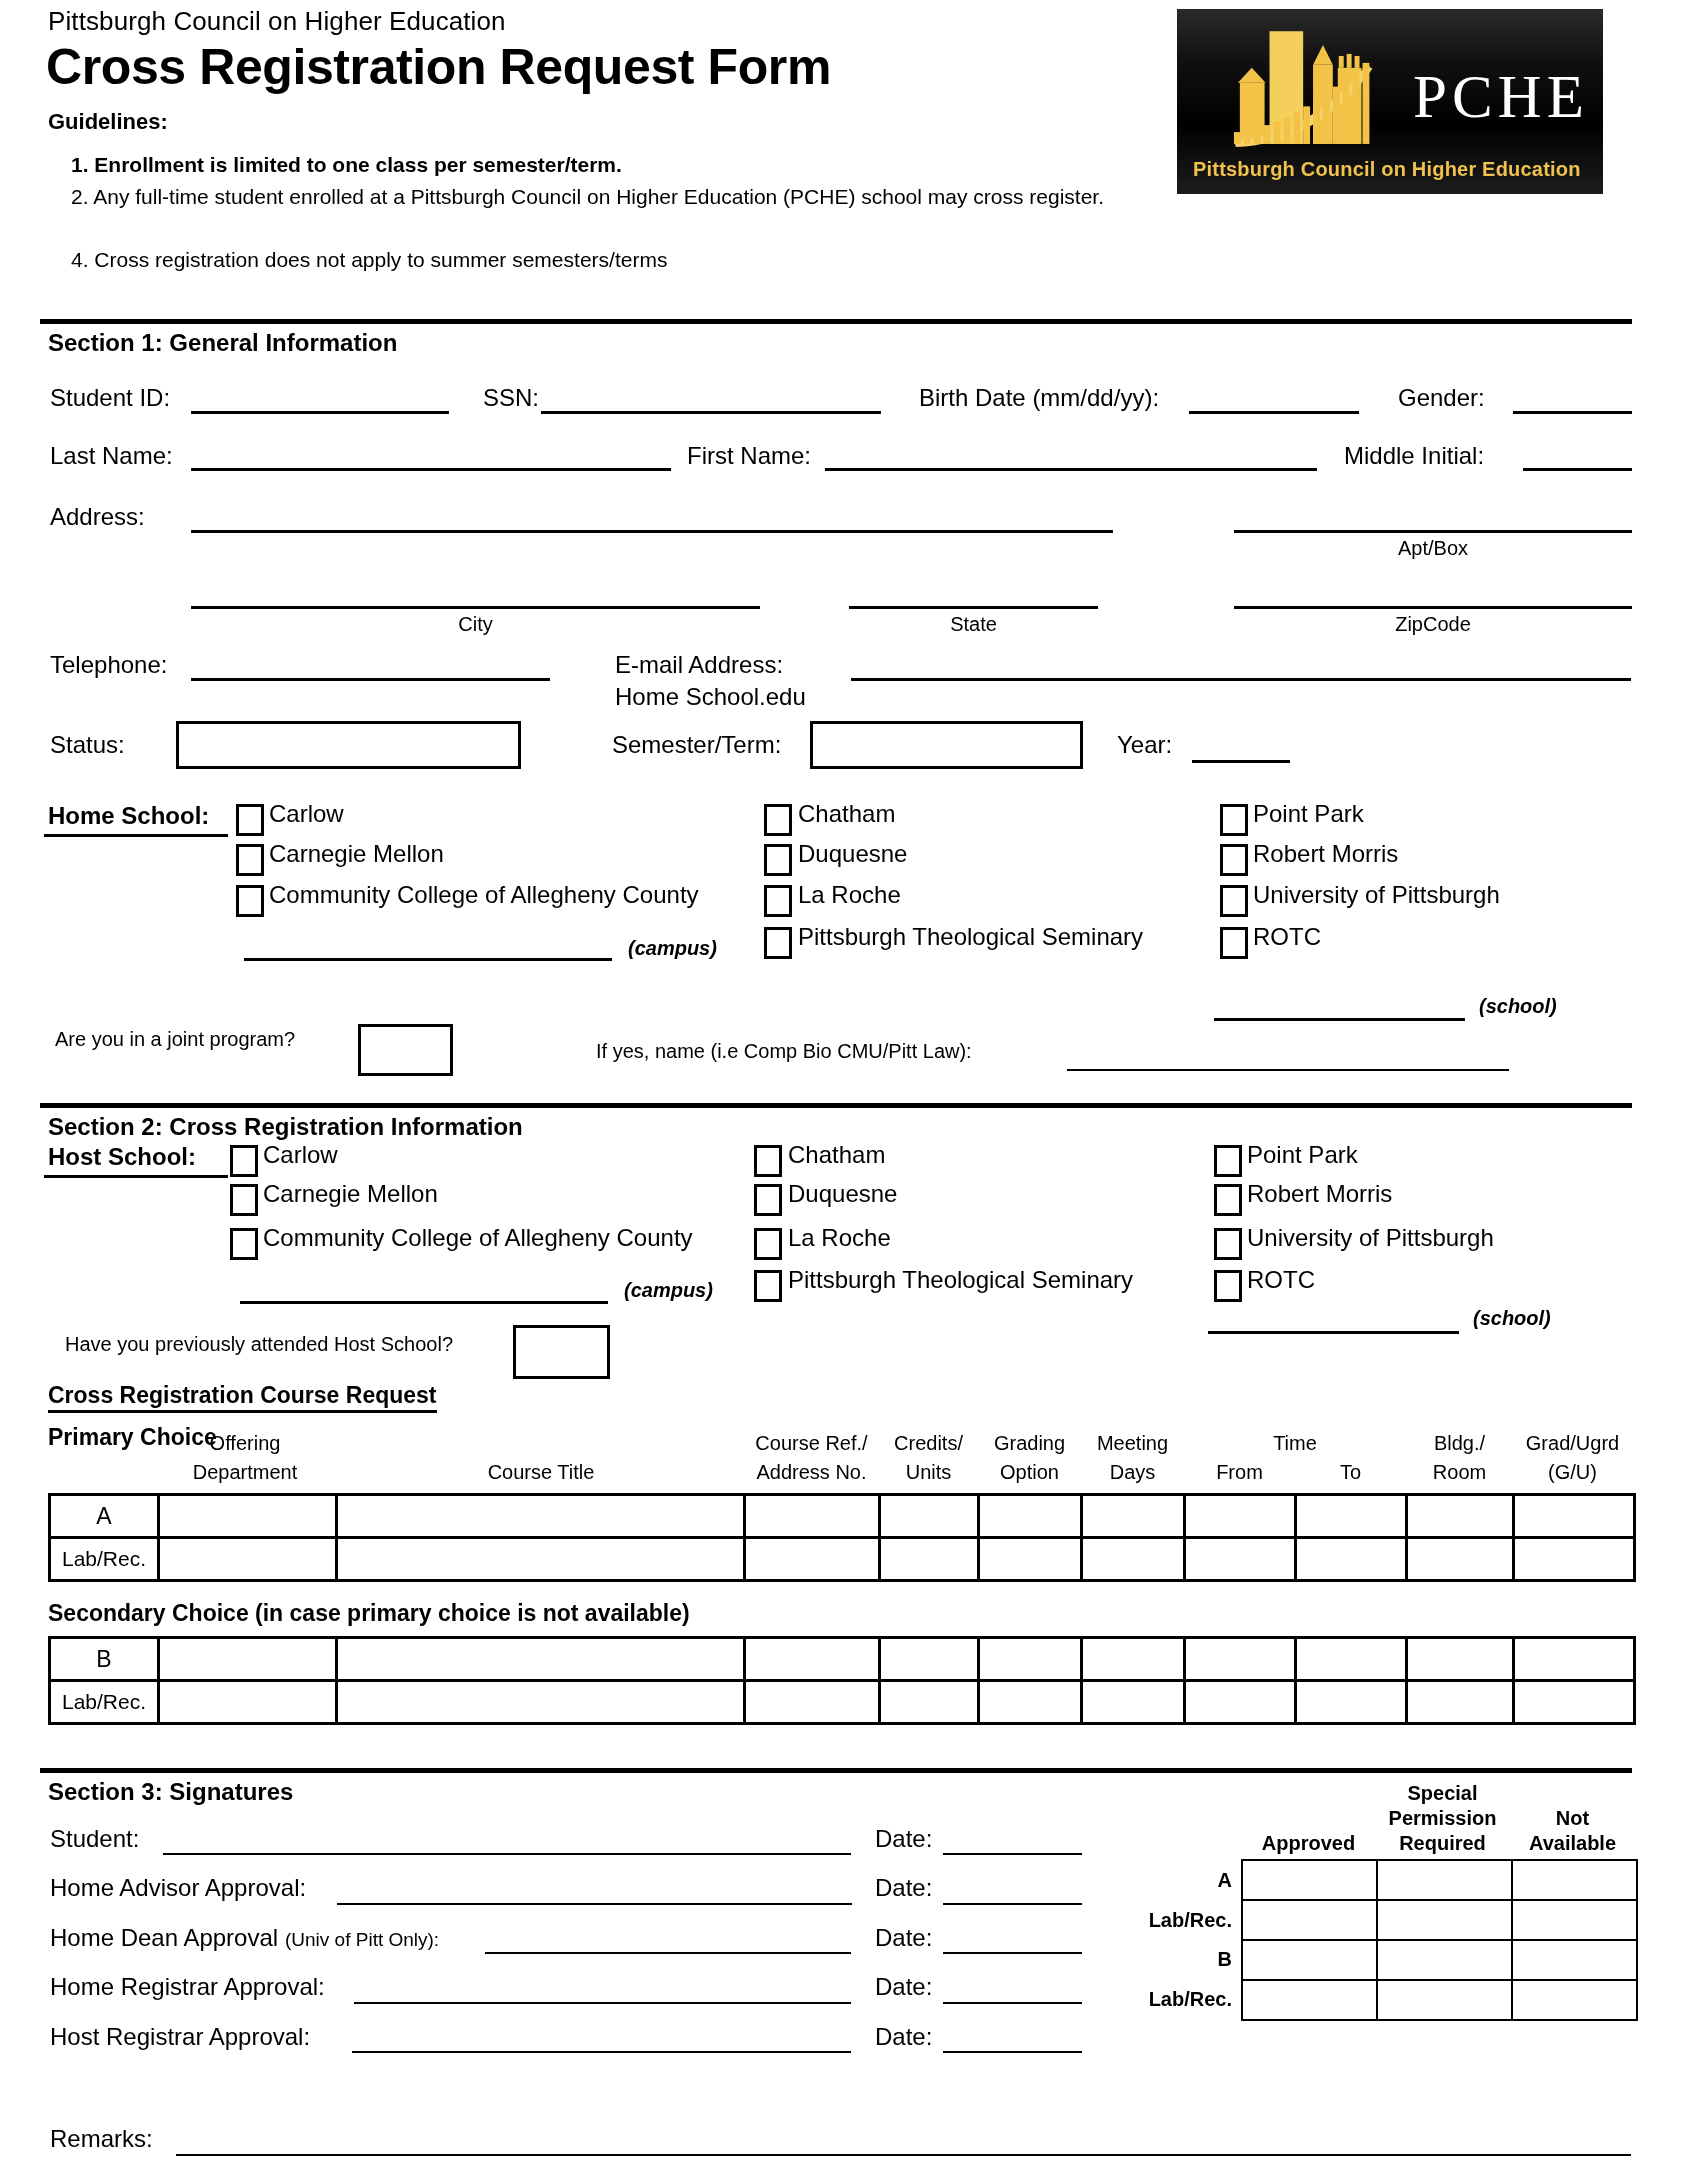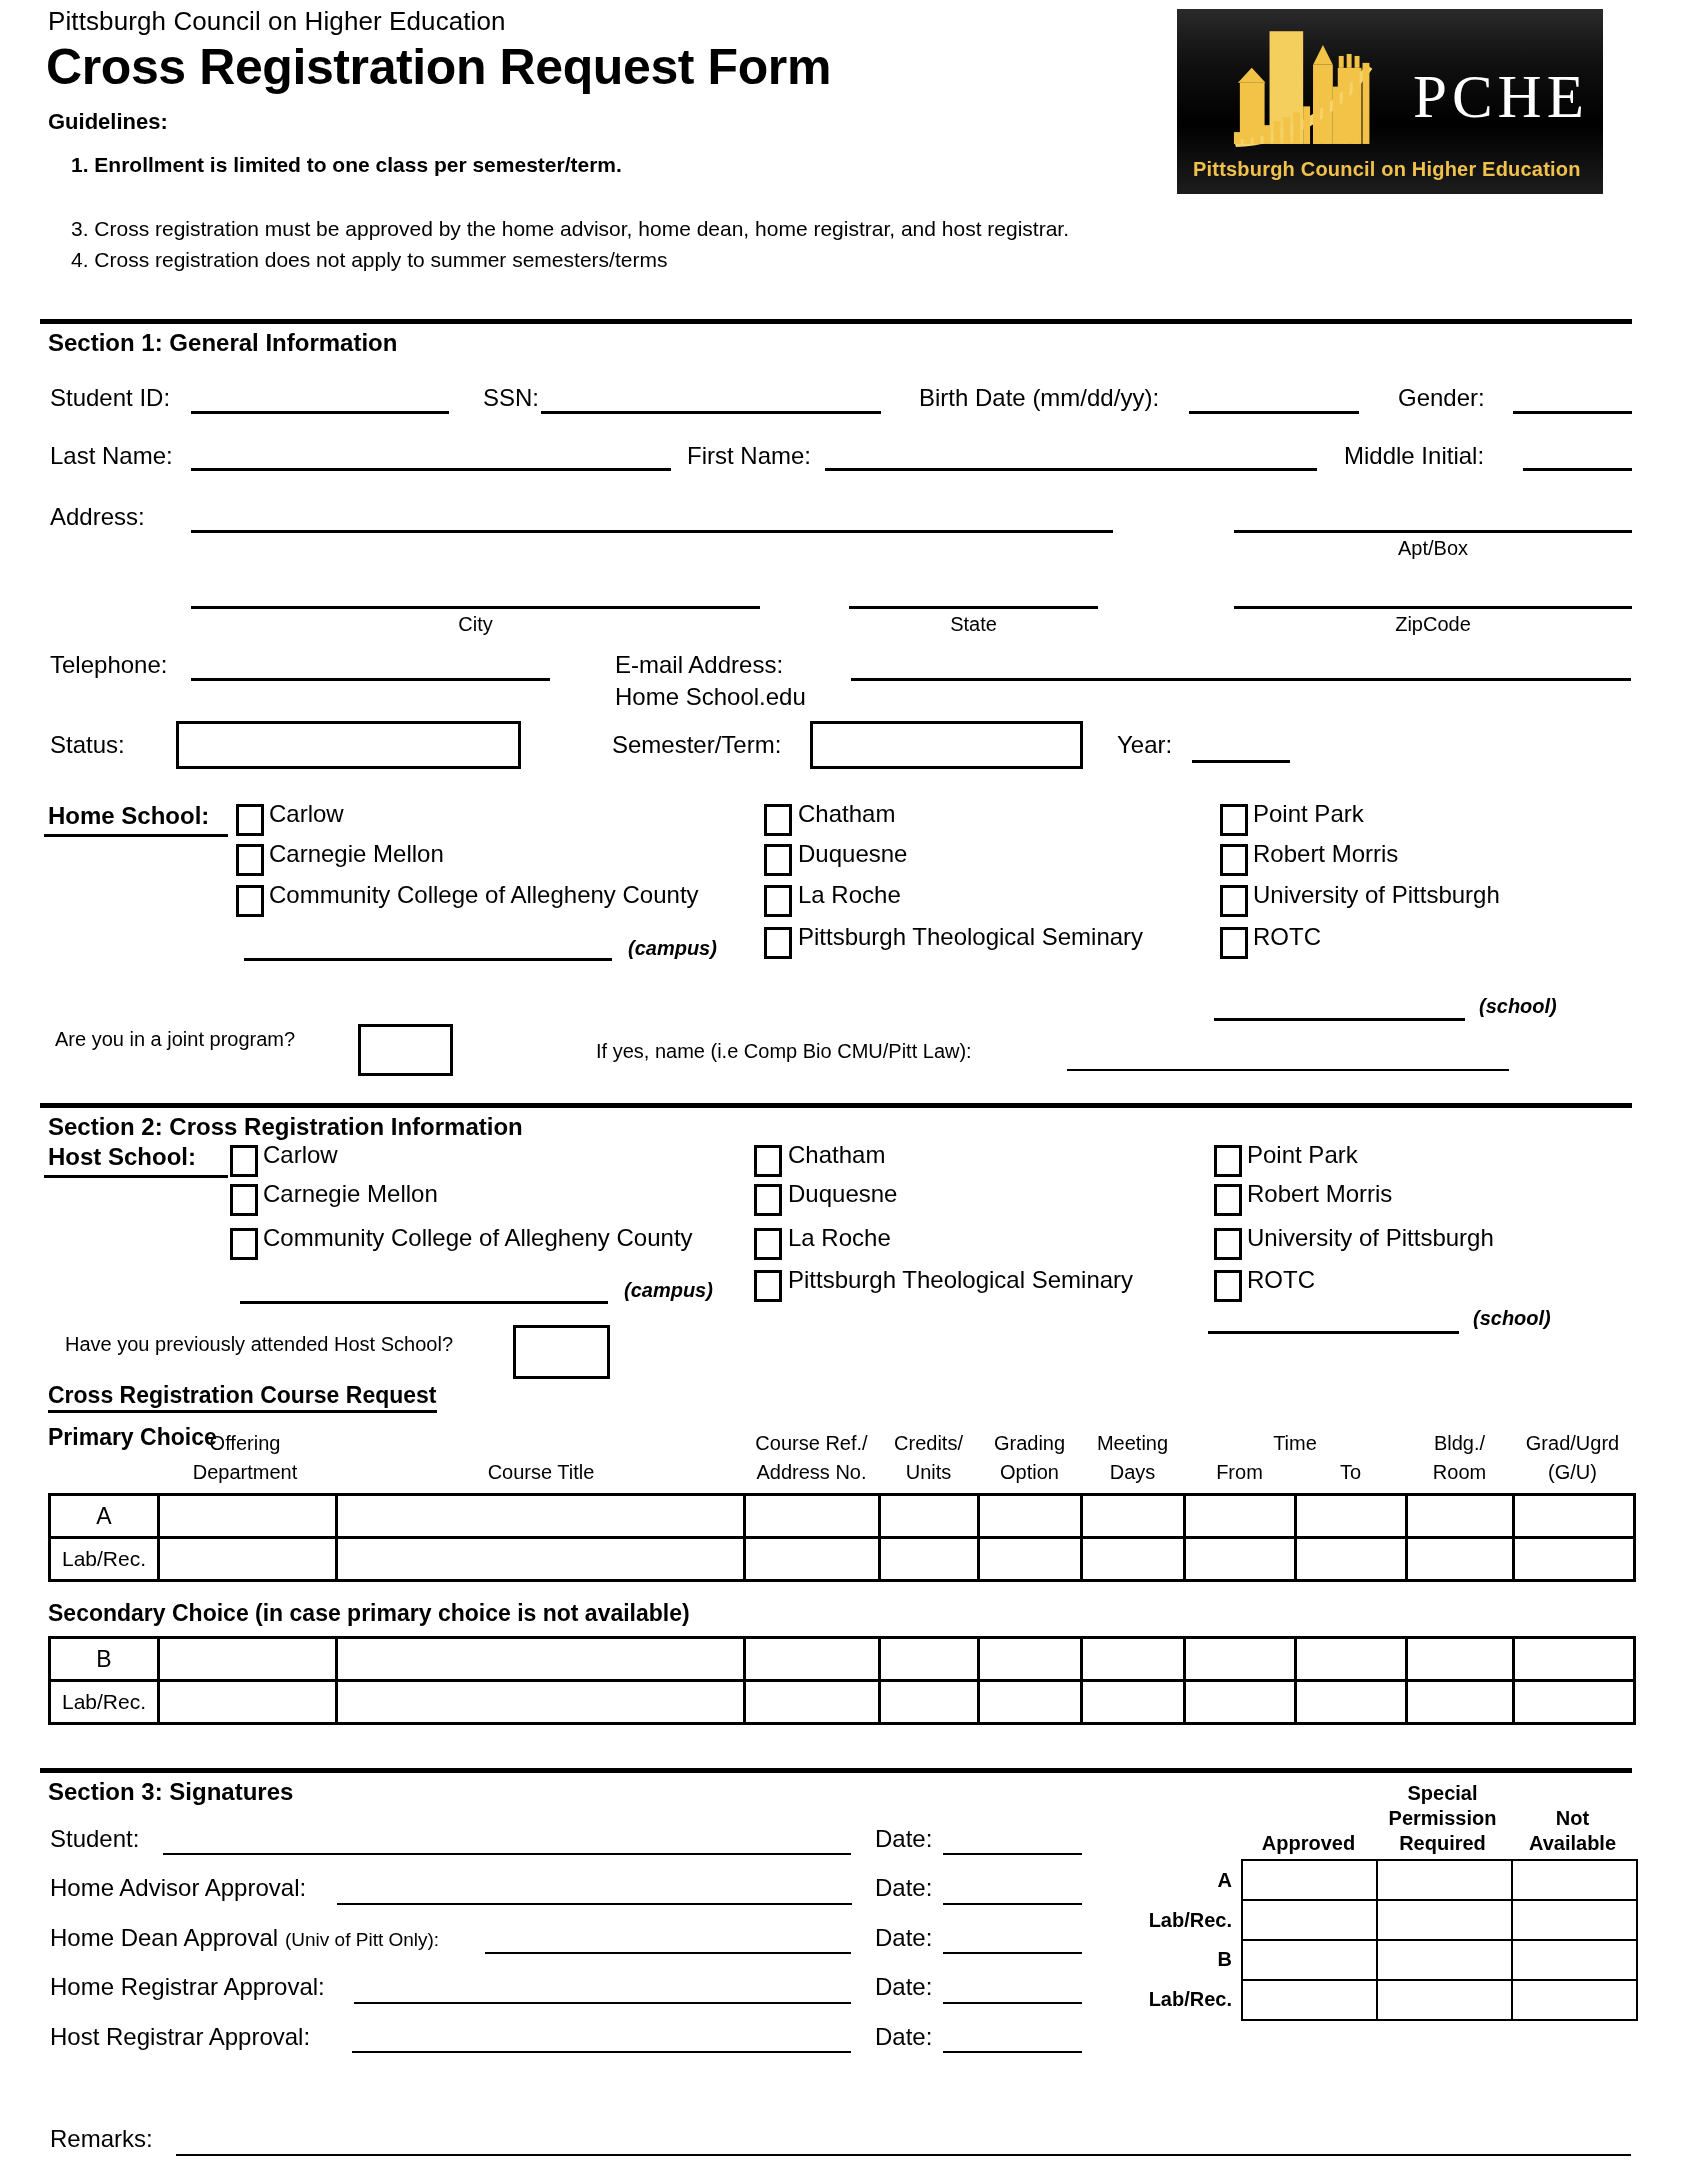--- a/index.html
+++ b/index.html
@@ -79,21 +79,21 @@
 </head>
 <body>
 
 <div class="page">
 
   <div class="abs org" style="left:48px;top:6px;">Pittsburgh Council on Higher Education</div>
   <div class="abs title" style="left:46px;top:38px;">Cross Registration Request Form</div>
   <div class="abs guide-h" style="left:48px;top:109px;">Guidelines:</div>
 
   <div class="abs guide b" style="left:71px;top:153px;">1. Enrollment is limited to one class per semester/term.</div>
-  <div class="abs guide" style="left:71px;top:217px;">3. Cross registration must be approved by the home advisor, home dean, home registrar, and host registrar.</div>
+  <div class="abs guide" style="left:71px;top:185px;">2. Any full-time student enrolled at a Pittsburgh Council on Higher Education (PCHE) school may cross register.</div>
   <div class="abs guide" style="left:71px;top:248px;">4. Cross registration does not apply to summer semesters/terms</div>
 
   <div class="logo" style="left:1177px;top:9px;width:426px;height:185px;">
     <svg class="sky" style="left:51px;top:12px;width:178px;height:149px;" viewBox="0 0 180 150">
 
       <polygon points="10,62 24,47 38,62" fill="#f2c347"></polygon>
       <rect x="12" y="62" width="25" height="62" fill="#f2c347"></rect>
 
       <rect x="42" y="10" width="34" height="114" fill="#f5cf5e"></rect>
 

